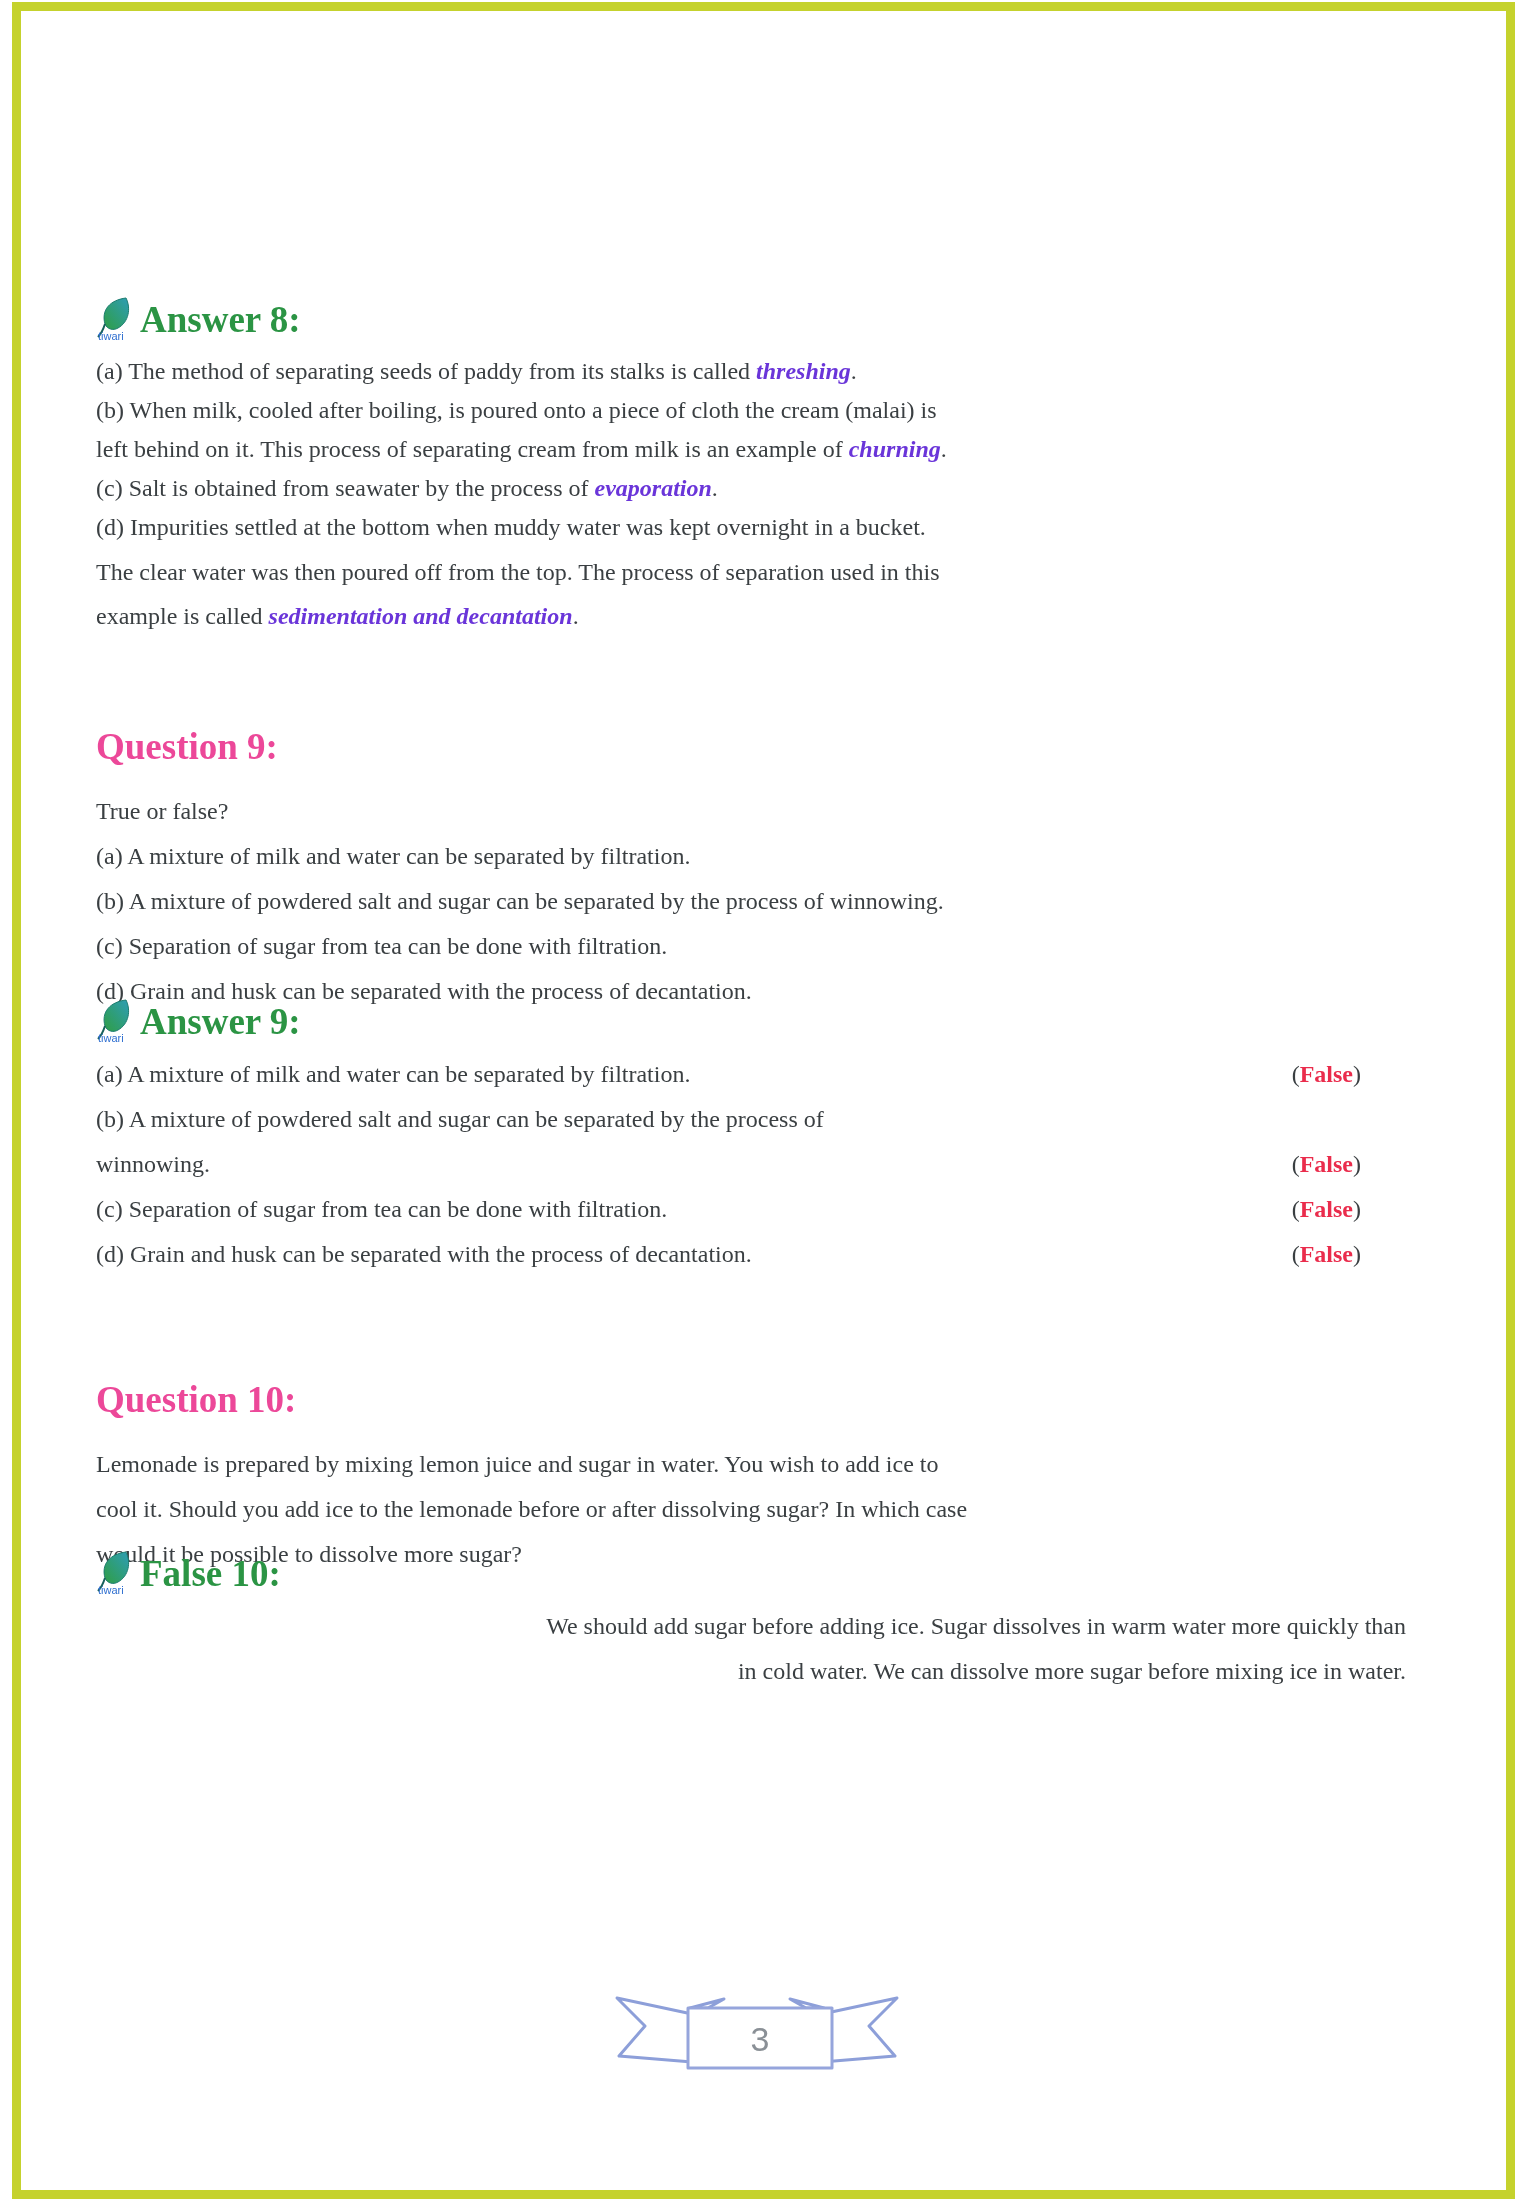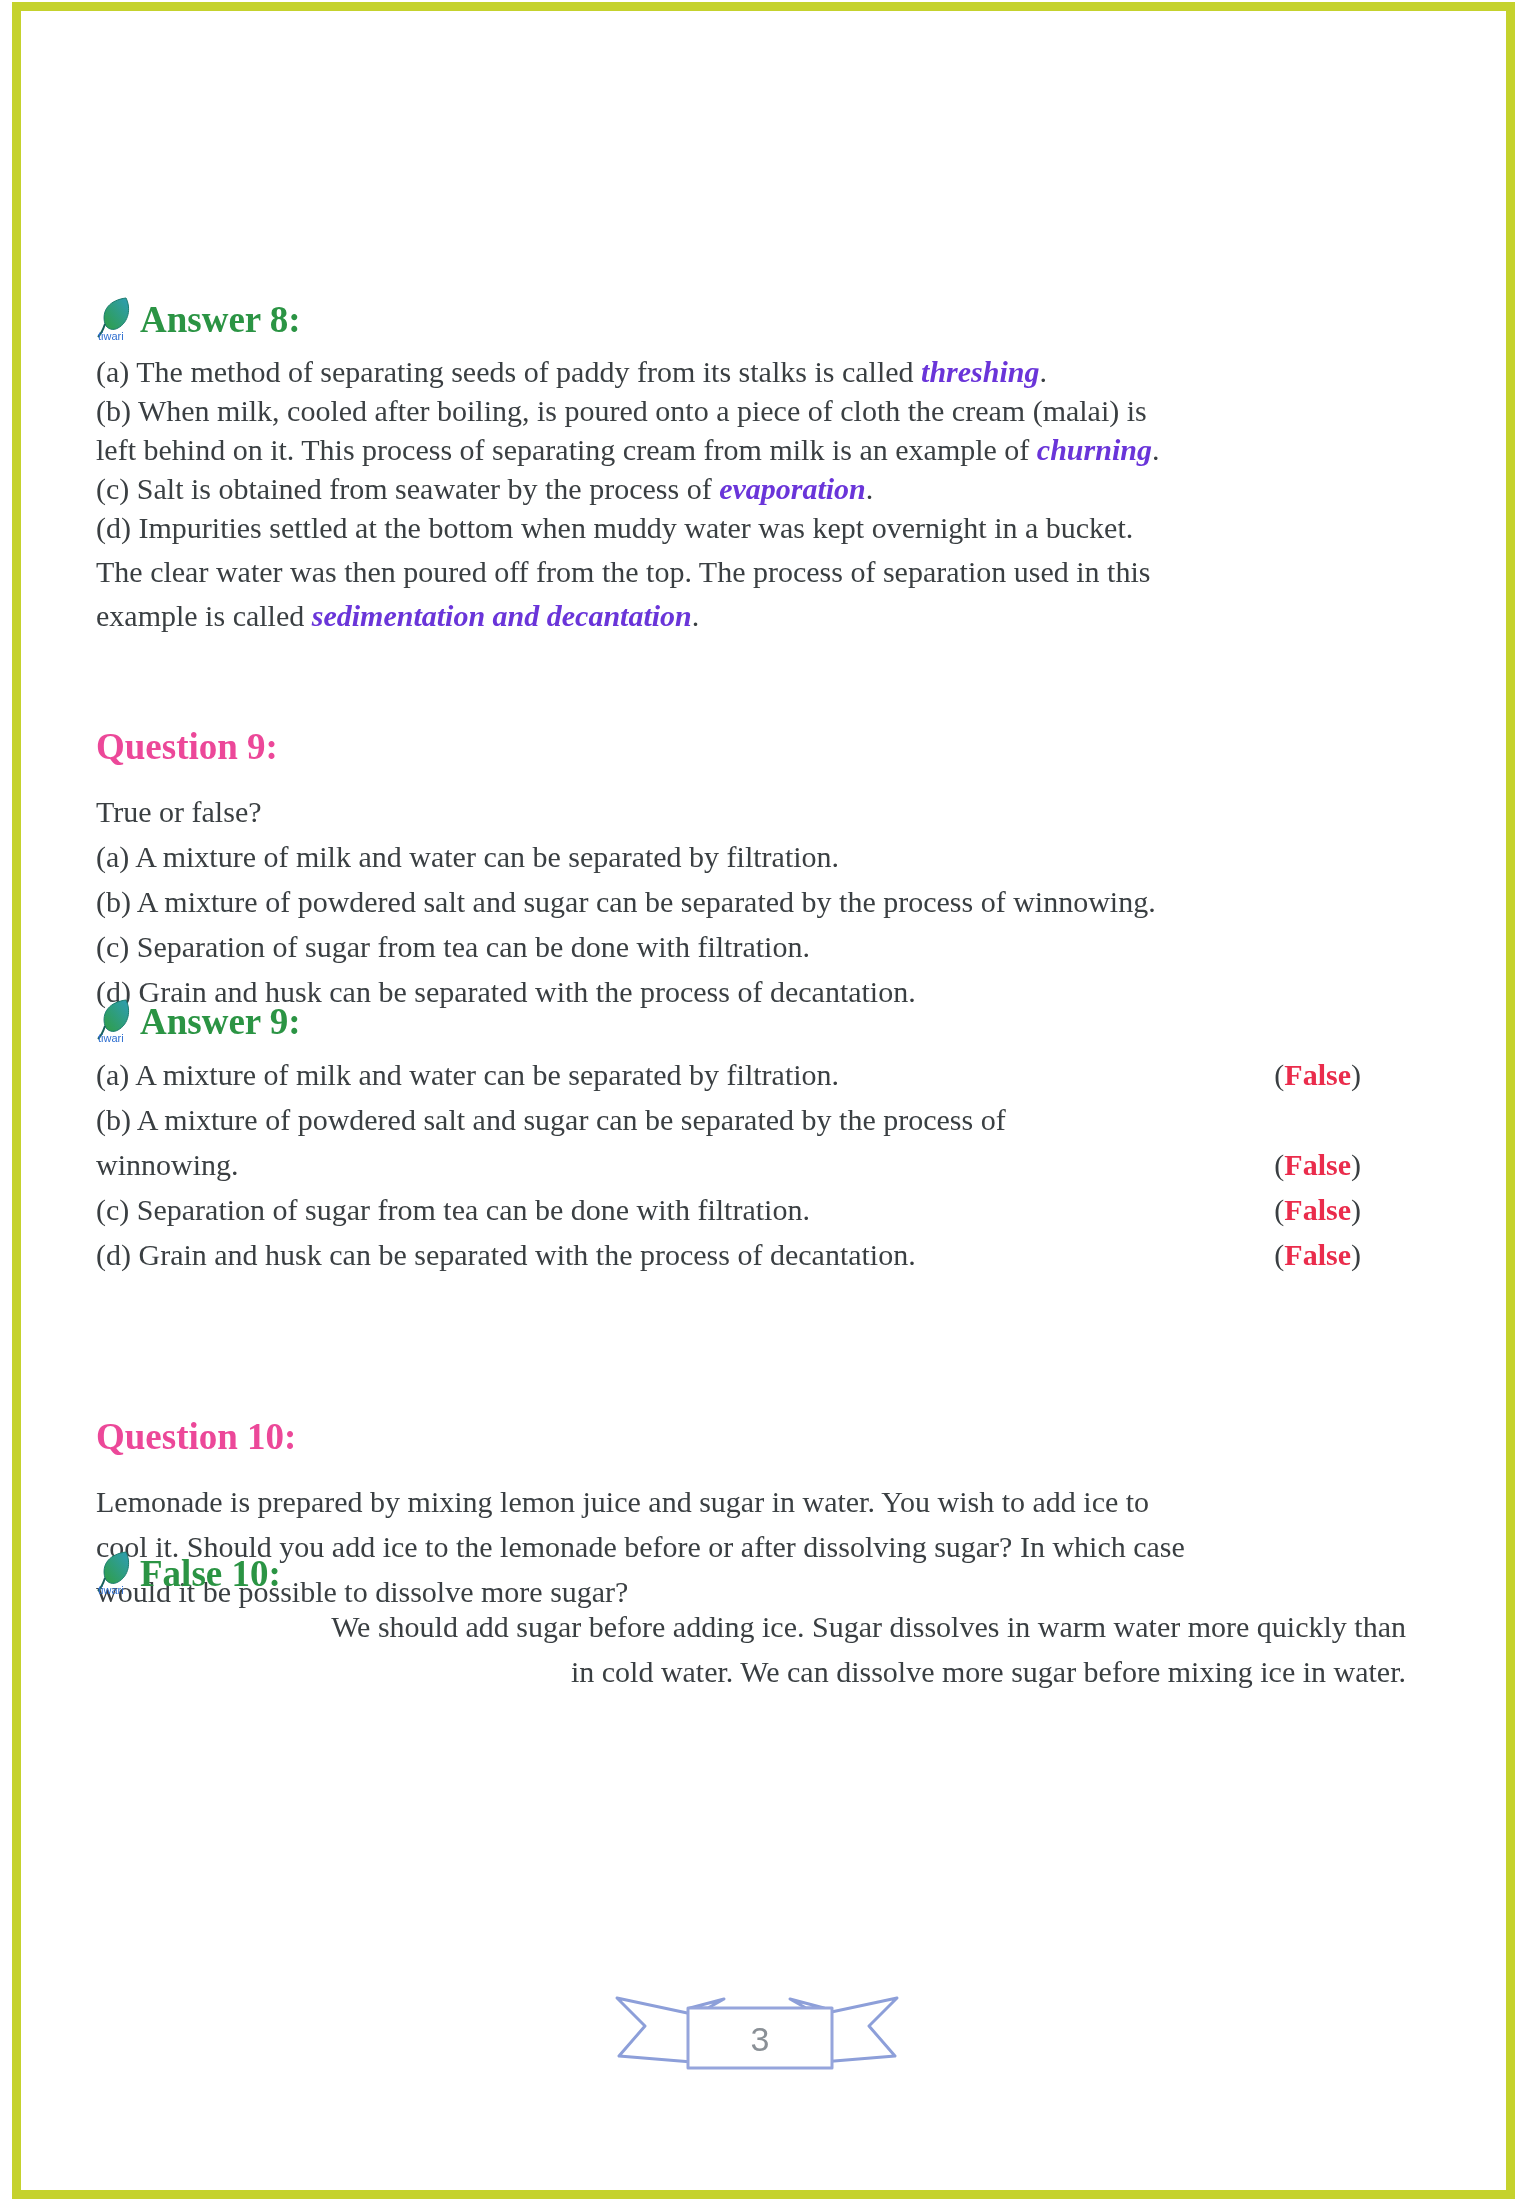--- a/index.html
+++ b/index.html
@@ -10,21 +10,21 @@
   }
   .page-border {
     position:absolute; left:12px; top:2px; right:6px; bottom:8px;
     border:9px solid #c5d22d;
   }
   .section { position:absolute; left:96px; width:1310px; }
   .heading-row { display:flex; align-items:flex-start; height:46px; }
   .leaf-icon { width:38px; height:46px; flex:0 0 38px; margin-right:6px; margin-top:-2px; }
   .q-heading { font-size:37px; font-weight:bold; color:#ec4899; line-height:44px; }
   .a-heading { font-size:37px; font-weight:bold; color:#2b9444; line-height:44px; }
-  .body-text { font-size:30px; }
+  .body-text { font-size:24px; }
   .line39 { line-height:39px; white-space:nowrap; }
   .line44 { line-height:44px; white-space:nowrap; }
   .line45 { line-height:45px; white-space:nowrap; }
   .em-word { font-weight:bold; font-style:italic; color:#6a35d9; }
   .p1 { margin-top:8px; }
   .p2 { margin-top:3px; }
   .a9-block { margin-top:6px; width:1265px; }
   .a9-line { display:flex; justify-content:space-between; line-height:45px; }
   .a9-text { white-space:nowrap; }
   .a9-verdict { white-space:nowrap; color:#3a3f42; }
@@ -102,21 +102,21 @@
       <span class="a9-text">(c) Separation of sugar from tea can be done with filtration.</span>
       <span class="a9-verdict"><span>(</span><span class="false-word">False</span><span>)</span></span>
     </div>
     <div class="a9-line">
       <span class="a9-text">(d) Grain and husk can be separated with the process of decantation.</span>
       <span class="a9-verdict"><span>(</span><span class="false-word">False</span><span>)</span></span>
     </div>
   </div>
 </div>
 
-<div class="section" style="top:1415px;">
+<div class="section" style="top:1378px;">
   <div class="q-heading" style="height:44px;">Question 10:</div>
   <div class="body-text mt4">
     <p class="line45">Lemonade is prepared by mixing lemon juice and sugar in water. You wish to add ice to</p>
     <p class="line45">cool it. Should you add ice to the lemonade before or after dissolving sugar? In which case</p>
     <p class="line45">would it be possible to dissolve more sugar?</p>
   </div>
 </div>
 
 <div class="section" style="top:1552px;">
   <div class="heading-row">

